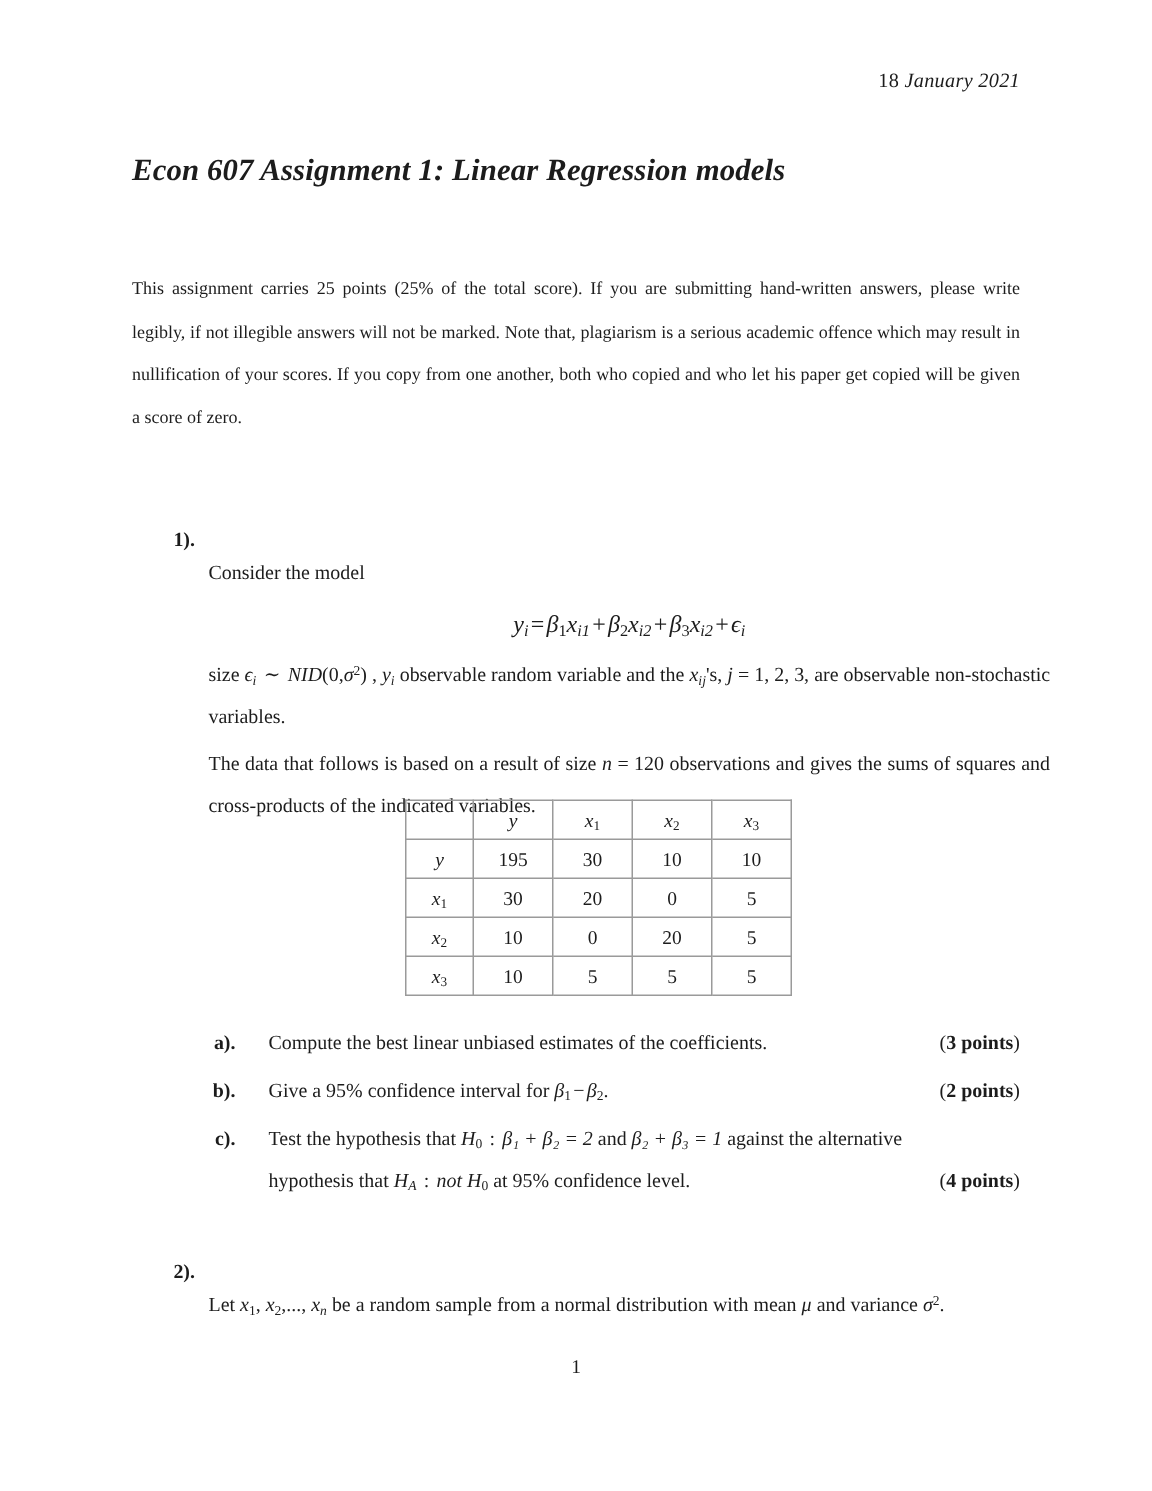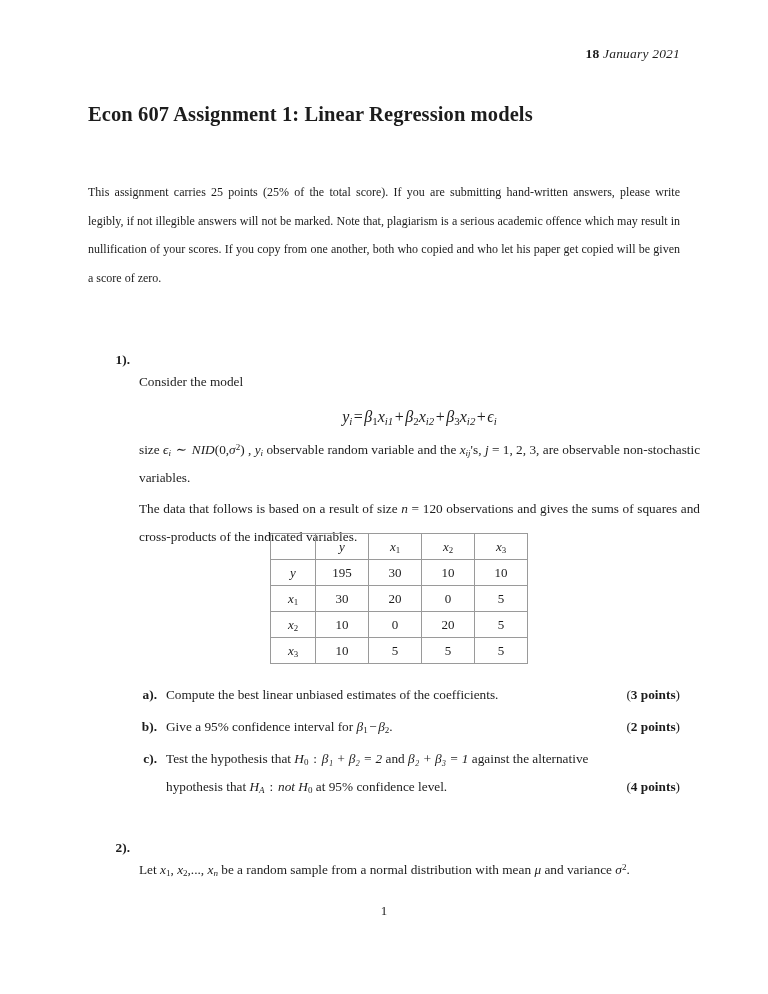--- a/index.html
+++ b/index.html
@@ -24,32 +24,33 @@
     height: 994px;
   }
   
   .date-line {
     position: absolute;
     right: 88px;
     top: 46px;
     font-size: 13.5px;
     letter-spacing: .2px;
   }
-  .date-line .d-num { font-style: normal; font-weight: bold; }
+  .date-line .d-num { font-style: normal; }
   .date-line .d-mon { font-style: italic; }
 
   
   .title {
     position: absolute;
     left: 88px;
     top: 103px;
     font-size: 20.5px;
     font-weight: bold;
     letter-spacing: .1px;
     white-space: nowrap;
+    font-style: italic;
   }
   .subtitle {
     position: absolute;
     left: 88px;
     top: 146px;
     font-size: 19px;
     font-weight: normal;
     white-space: nowrap;
   }
 
@@ -146,21 +147,21 @@
   }
   .sub-letter {
     position: absolute;
     left: 0;
     top: 0;
     width: 22px;
     text-align: right;
   }
   .sub-letter b { font-weight: bold; }
   .sub-body {
-    margin-left: 31px;
+    margin-left: 44px;
     position: relative;
   }
   .pts {
     position: absolute;
     right: 0;
     white-space: nowrap;
   }
   .pts b { font-weight: bold; }
   .sub-line-1 { position: relative; }
   .sub-line-2 { position: relative; }

